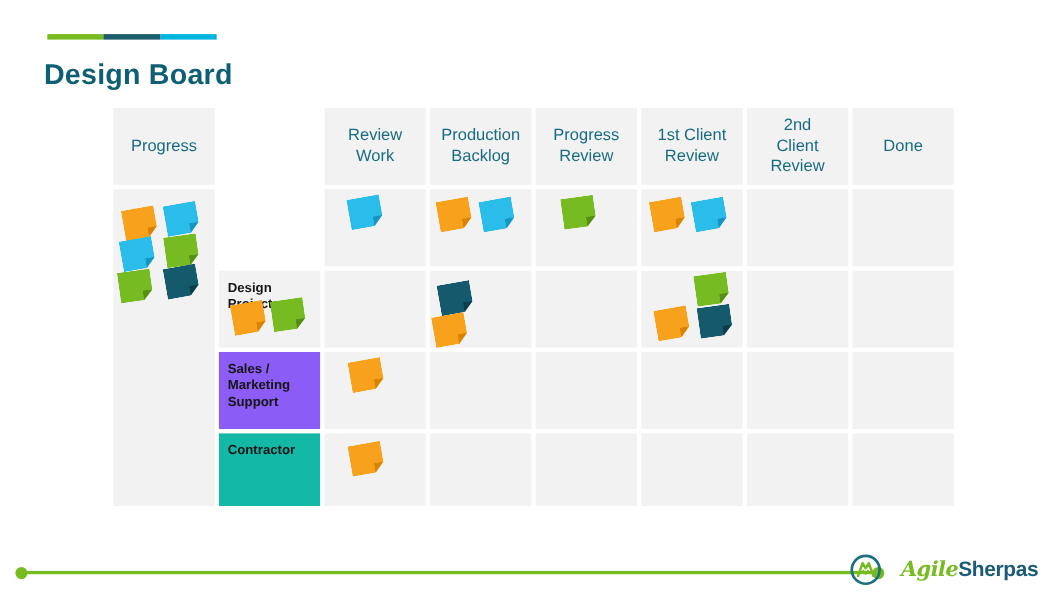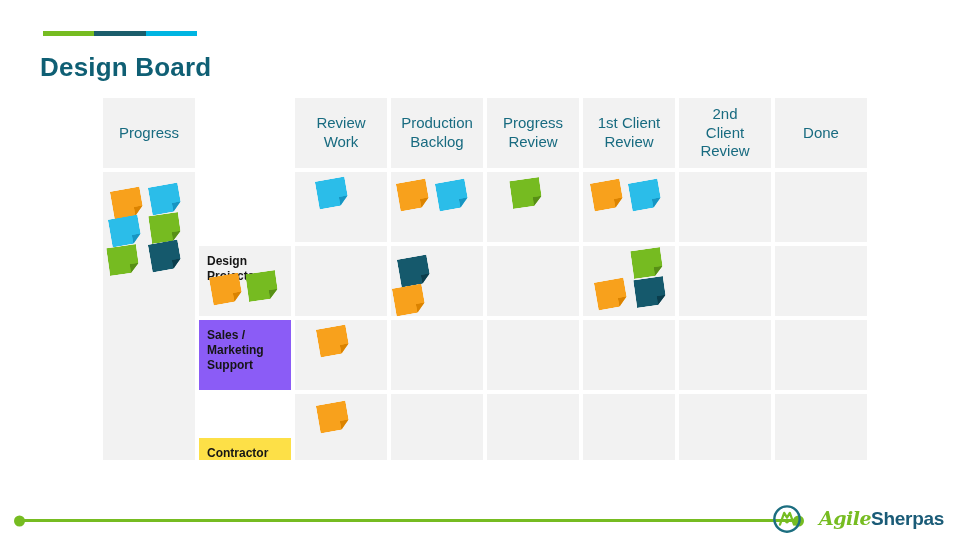--- a/index.html
+++ b/index.html
@@ -32,21 +32,21 @@
   .note-fold { position:absolute; right:0; bottom:0; width:9px; height:9px;
                clip-path:polygon(0 0,100% 0,0 100%); }
 
   
   .footer-line { position:absolute; left:18px; top:519px; width:782px; height:3px; }
   .footer-line .dot { position:absolute; top:50%; width:11px; height:11px; border-radius:50%;
                       transform:translateY(-50%); }
   .footer-line .dot.left { left:-4px; }
   .footer-line .dot.right { right:-4px; }
 
-  .logo { position:absolute; right:16px; top:503px; display:flex; align-items:center; gap:17px; }
+  .logo { position:absolute; right:16px; top:503px; display:flex; align-items:flex-start; gap:17px; }
   .logo svg { display:block; }
   .brand { font-size:19px; line-height:30px; white-space:nowrap; }
   .brand .agile { font-family:"DejaVu Serif", serif; font-style:italic; font-weight:700;
                   color:#76BC21; letter-spacing:-0.5px; }
   .brand .sherpas { font-weight:700; color:#1A5B77; letter-spacing:-0.3px; }
 </style>
 </head>
 <body>
 
 <div class="page">
@@ -181,21 +181,21 @@
         <div class="note" style="left: 23px; top: 7px; transform: rotate(-10deg);">
           <div class="note-body" style="background: rgb(248, 161, 28);"></div>
           <div class="note-fold" style="background: rgb(219, 131, 0);"></div>
         </div>
       </div>
       <div class="cell" style="background: rgb(242, 242, 242); grid-area: 4 / 4;"></div>
       <div class="cell" style="background: rgb(242, 242, 242); grid-area: 4 / 5;"></div>
       <div class="cell" style="background: rgb(242, 242, 242); grid-area: 4 / 6;"></div>
       <div class="cell" style="background: rgb(242, 242, 242); grid-area: 4 / 7;"></div>
       <div class="cell" style="background: rgb(242, 242, 242); grid-area: 4 / 8;"></div>
-      <div class="cell" style="background: #fde047; grid-area: 5 / 2; margin-top: 44px;">
+      <div class="cell" style="background: #14b8a6; grid-area: 5 / 2;">
         <div class="lane-label">Contractor</div>
       </div>
       <div class="cell" style="background: rgb(242, 242, 242); grid-area: 5 / 3;">
         <div class="note" style="left: 23px; top: 9px; transform: rotate(-10deg);">
           <div class="note-body" style="background: rgb(248, 161, 28);"></div>
           <div class="note-fold" style="background: rgb(219, 131, 0);"></div>
         </div>
       </div>
       <div class="cell" style="background: rgb(242, 242, 242); grid-area: 5 / 4;"></div>
       <div class="cell" style="background: rgb(242, 242, 242); grid-area: 5 / 5;"></div>

